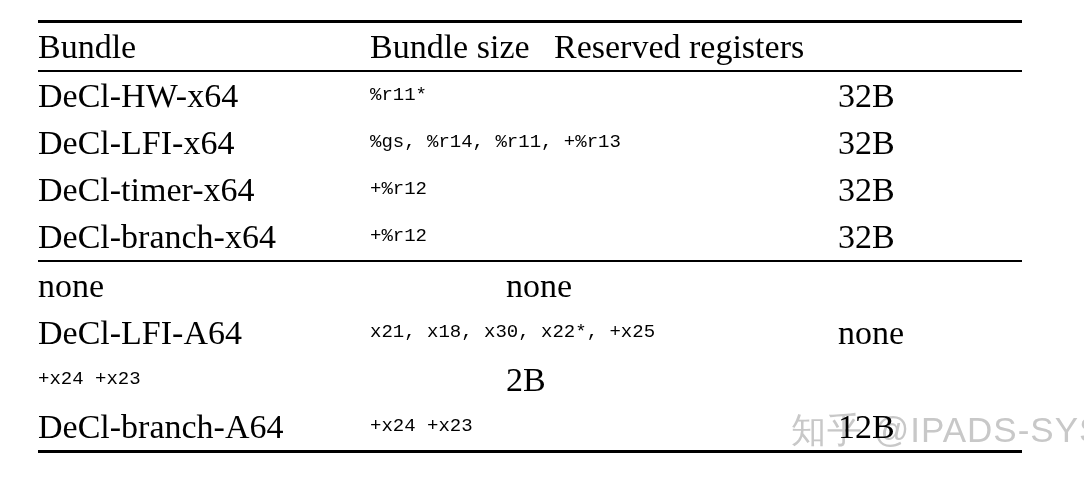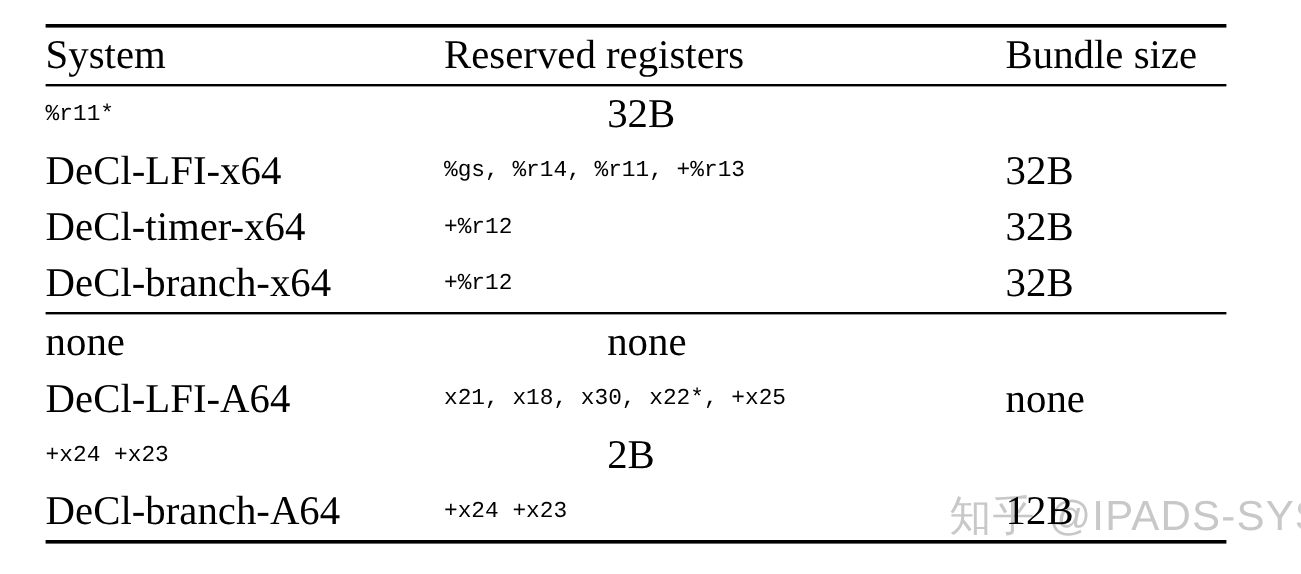--- a/index.html
+++ b/index.html
@@ -74,29 +74,30 @@
 
 <div class="stage">
 
   <div class="watermark" style="color: rgb(200, 200, 200);">知乎 @IPADS-SYS</div>
 
   <div class="paper-table">
 
     <div class="rule thick"></div>
 
     <div class="row header">
-      <div class="cell c1">System</div>
+      <div class="cell c1">Bundle</div>
+      <div class="cell c3">Bundle size</div>
       <div class="cell c2">Reserved registers</div>
-      <div class="cell c3">Bundle size</div>
     </div>
 
     <div class="rule thin"></div>
 
     <div>
   <div class="row">
+    <div class="cell c1 serif">DeCl-HW-x64</div>
     <div class="cell c2 mono">%r11*</div>
     <div class="cell c3 serif">32B</div>
   </div>
 
   <div class="row">
     <div class="cell c1 serif">DeCl-LFI-x64</div>
     <div class="cell c2 mono">%gs, %r14, %r11, +%r13</div>
     <div class="cell c3 serif">32B</div>
   </div>
 

